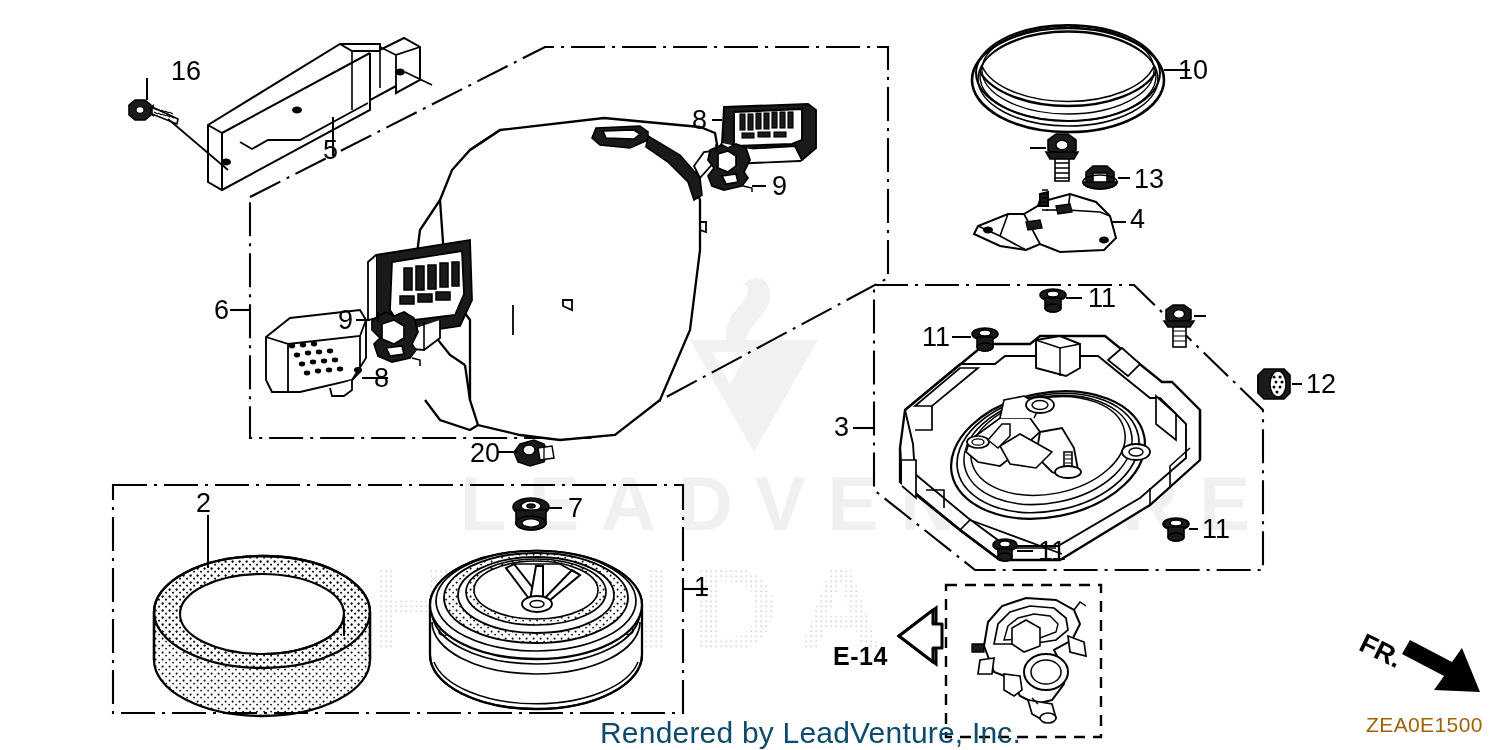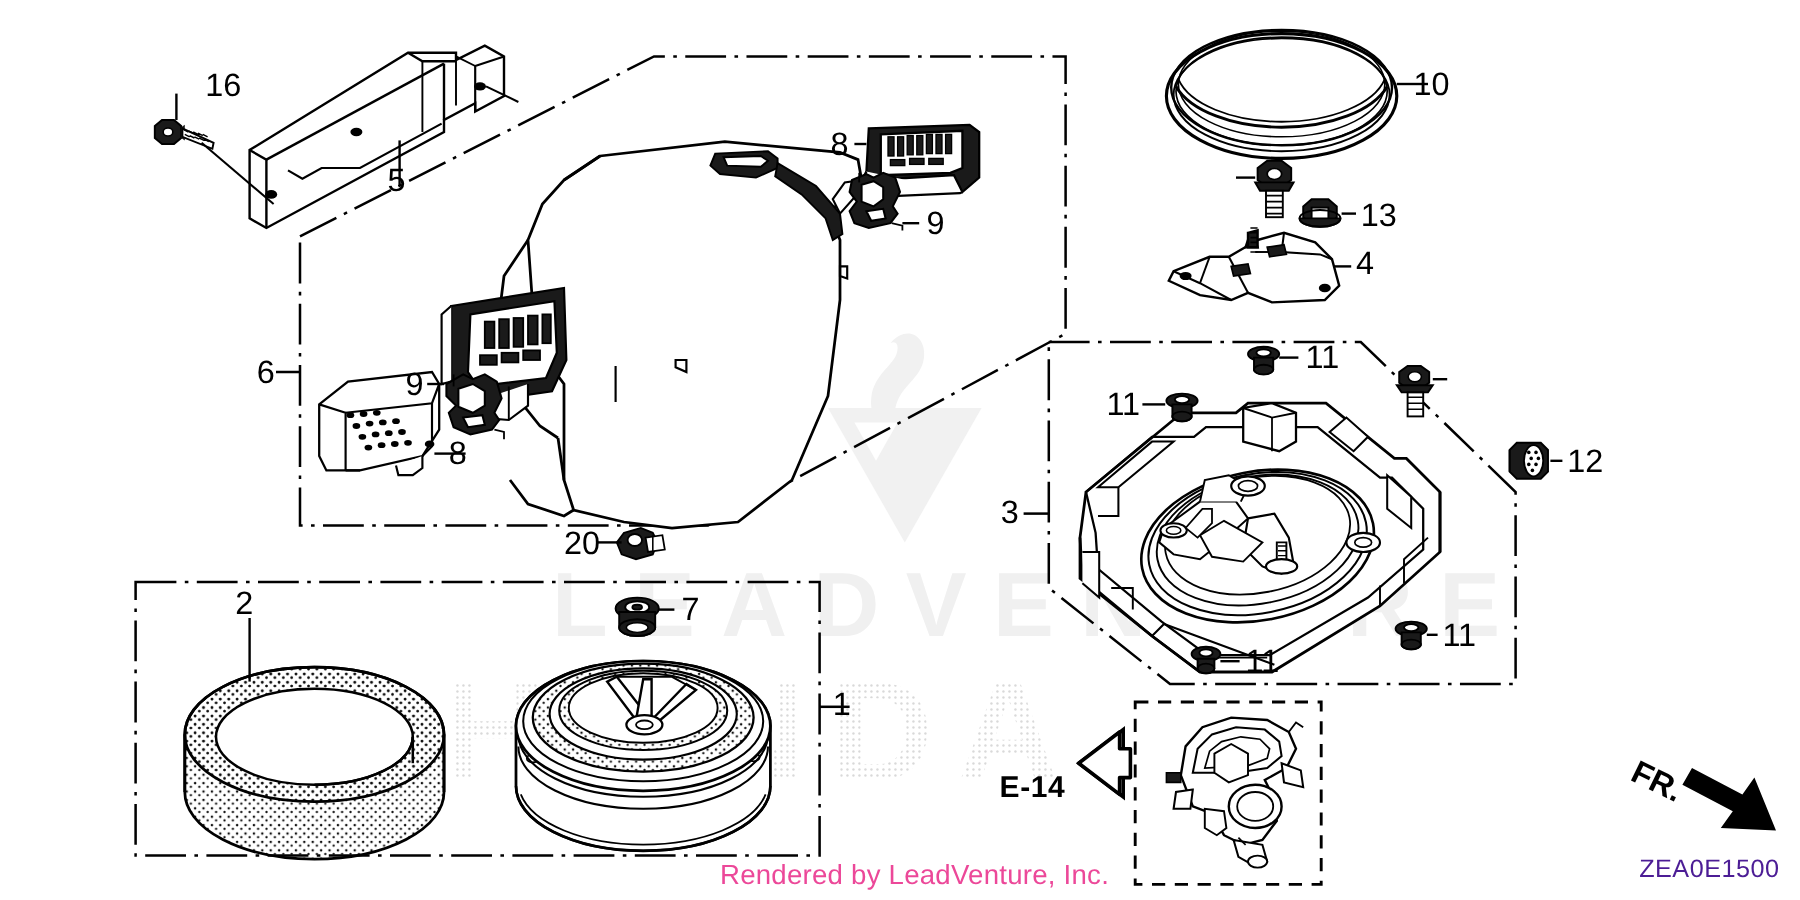--- a/index.html
+++ b/index.html
@@ -5,23 +5,23 @@
 <style>
   html,body{margin:0;padding:0;background:#ffffff;}
   body{width:1500px;height:750px;overflow:hidden;
        font-family:"Liberation Sans", sans-serif;color:#000;}
   #stage{position:relative;width:1500px;height:750px;background:#fff;}
   #stage svg{position:absolute;left:0;top:0;}
   .lbl{position:absolute;font-family:"Liberation Sans",sans-serif;
        font-size:27px;font-weight:400;color:#000;line-height:1;
        letter-spacing:0px;white-space:nowrap;}
   .credit{position:absolute;font-family:"Liberation Sans",sans-serif;
-          font-size:23px;color:#ec4899;white-space:nowrap;letter-spacing:.2px;}
+          font-size:30px;color:#0c4a6e;white-space:nowrap;letter-spacing:.2px;}
   .pn{position:absolute;font-family:"Liberation Sans",sans-serif;
-      font-size:21px;color:#4c1d95;letter-spacing:.4px;white-space:nowrap;}
+      font-size:21px;color:#a16207;letter-spacing:.4px;white-space:nowrap;}
   .ref{position:absolute;font-family:"Liberation Sans",sans-serif;
        font-size:25px;font-weight:bold;color:#000;white-space:nowrap;letter-spacing:.5px;}
   .frtag{position:absolute;font-family:"Liberation Sans",sans-serif;
          font-weight:bold;font-size:27px;color:#000;
          transform:rotate(26deg);transform-origin:left top;white-space:nowrap;}
 </style>
 </head>
 <body>
 
 <div id="stage">

